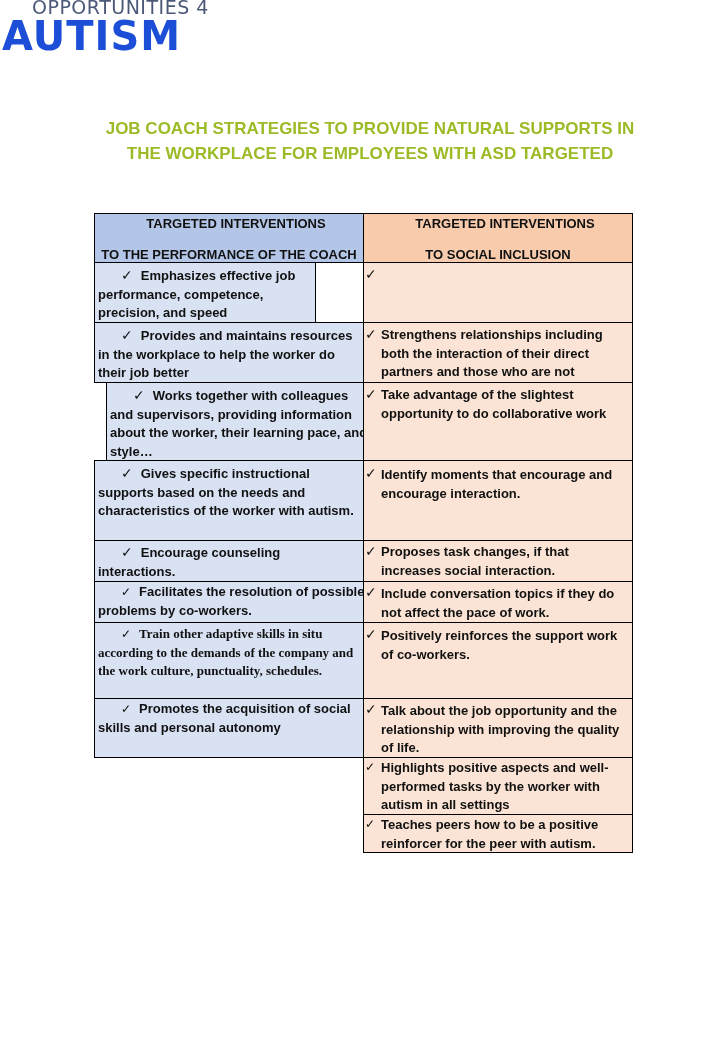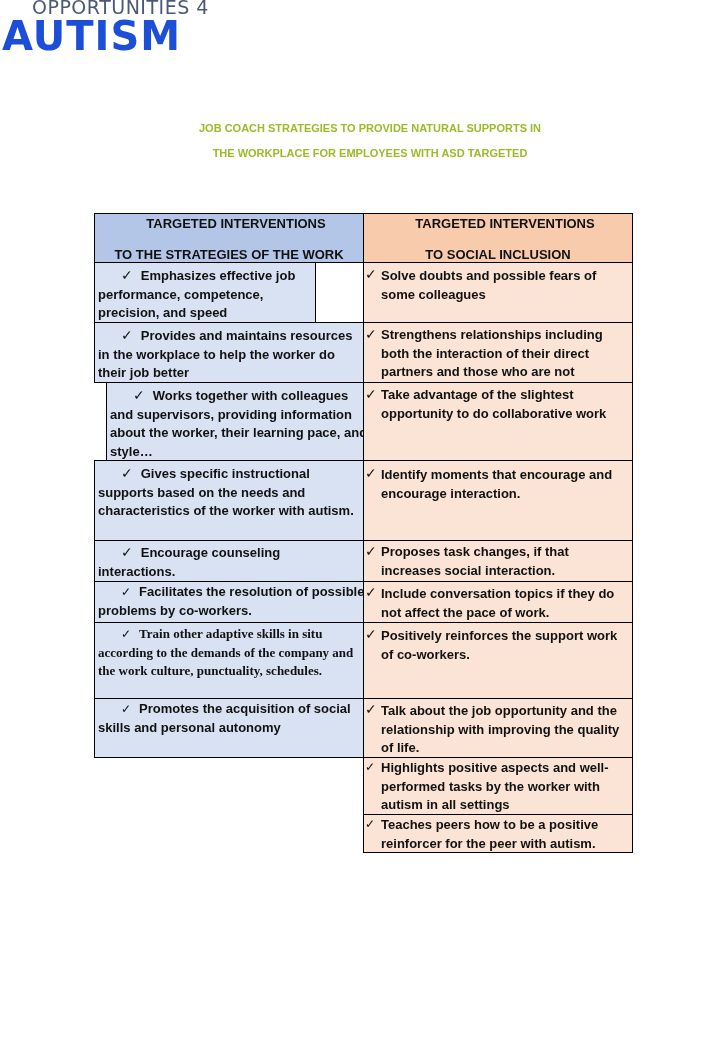--- a/index.html
+++ b/index.html
@@ -1,20 +1,20 @@
 <!DOCTYPE html>
 <html><head>
 <meta charset="utf-8">
 <style>
   html, body { margin:0; padding:0; background:#ffffff; }
   body { width:722px; height:1042px; position:relative; overflow:hidden; font-family:"Liberation Sans", sans-serif; }
   .logo { position:absolute; left:0; top:-4px; }
   .logo-top { position:absolute; left:32px; top:0px; font-size:19px; letter-spacing:0.5px; color:#4b5877; white-space:nowrap; font-family:"DejaVu Sans", sans-serif; font-weight:normal; }
   .logo-main { position:absolute; left:2px; top:17px; font-size:40px; font-weight:bold; color:#1d4ed8; letter-spacing:1px; white-space:nowrap; font-family:"DejaVu Sans", sans-serif; }
-  .title { position:absolute; left:60px; width:620px; top:116px; text-align:center; color:#9bbb27; font-weight:bold; font-size:11px; line-height:25px; }
+  .title { position:absolute; left:60px; width:620px; top:116px; text-align:center; color:#9bbb27; font-weight:bold; font-size:17px; line-height:25px; }
   .tbl { position:absolute; left:0; top:0; }
   .cell { position:absolute; box-sizing:border-box; border:1.5px solid #000; font-weight:bold; font-size:13px; color:#111; line-height:18.5px; }
   .lhead { background:#b4c6e7; text-align:center; }
   .rhead { background:#f8cbad; text-align:center; }
   .lbody { background:#d9e2f3; padding:0 4px 0 26px; }
   .rbody { background:#fbe4d5; padding:0 4px 0 17px; }
   .head-line1 { display:block; margin-top:1px;padding-left:14px; }
   .head-line2 { display:block; margin-top:12px; }
   .chk { font-weight:normal; font-size:14px; }
   .lbody .chk { margin-right:8px; margin-left:0; }
@@ -31,21 +31,21 @@
 
 <div class="title">
   <div>JOB COACH STRATEGIES TO PROVIDE NATURAL SUPPORTS IN</div>
   <div>THE WORKPLACE FOR EMPLOYEES WITH ASD TARGETED</div>
 </div>
 
 <div class="tbl">
 
   <div class="cell lhead" style="left:94px;top:213px;width:270px;height:50px;">
     <span class="head-line1">TARGETED INTERVENTIONS</span>
-    <span class="head-line2">TO THE STRATEGIES OF THE WORK</span>
+    <span class="head-line2">TO THE PERFORMANCE OF THE COACH</span>
   </div>
   <div class="cell rhead" style="left:363px;top:213px;width:270px;height:50px;">
     <span class="head-line1">TARGETED INTERVENTIONS</span>
     <span class="head-line2">TO SOCIAL INCLUSION</span>
   </div>
 
   <div class="cell lbody" style="left:94px;top:262px;width:222px;height:61px;padding-top:3px;">
     <span class="ltext"><span class="chk" style="margin-left:23px;">✓</span><span>Emphasizes effective job performance, competence, precision, and speed</span></span>
   </div>
   <div class="cell lbody" style="left:94px;top:322px;width:270px;height:61px;padding-top:3px;">
@@ -65,21 +65,20 @@
   </div>
   <div class="cell lbody" style="left:94px;top:622px;width:270px;height:95px;padding-top:2px;font-family:Liberation Serif, serif;">
     <span class="ltext"><span class="chk" style="margin-left:23px;font-size:12px;">✓</span><span>Train other adaptive skills in situ according to the demands of the company and the work culture, punctuality, schedules.</span></span>
   </div>
   <div class="cell lbody" style="left:94px;top:698px;width:270px;height:60px;padding-top:1px;">
     <span class="ltext"><span class="chk" style="margin-left:23px;font-size:12px;">✓</span><span>Promotes the acquisition of social skills and personal autonomy</span></span>
   </div>
 
   <div class="cell rbody" style="left:363px;top:262px;width:270px;height:61px;padding-top:4px;">
     <span class="chk" style="top:2px;">✓</span>
-    <span>Solve doubts and possible fears of some colleagues</span>
   </div>
   <div class="cell rbody" style="left:363px;top:322px;width:270px;height:61px;padding-top:3px;">
     <span class="chk" style="top:2px;">✓</span>
     <span>Strengthens relationships including both the interaction of their direct partners and those who are not</span>
   </div>
   <div class="cell rbody" style="left:363px;top:382px;width:270px;height:79px;padding-top:3px;">
     <span class="chk" style="top:2px;">✓</span>
     <span>Take advantage of the slightest opportunity to do collaborative work</span>
   </div>
   <div class="cell rbody" style="left:363px;top:460px;width:270px;height:81px;padding-top:5px;">

